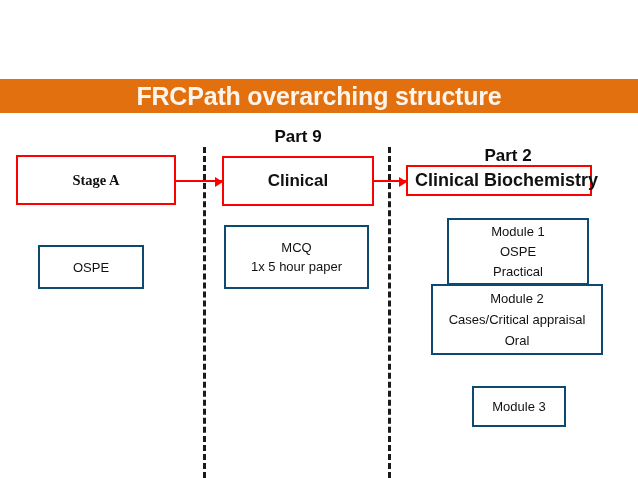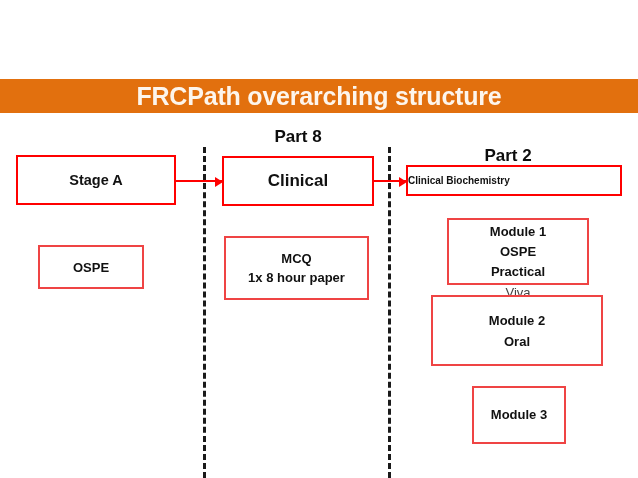--- a/index.html
+++ b/index.html
@@ -75,69 +75,70 @@
     align-items: center;
     justify-content: center;
     text-align: center;
     color: #111111;
   }
   .box-red {
     border: 2.5px solid #FF0000;
     font-weight: bold;
   }
   .box-blue {
-    border: 2px solid #ef4444;
-    font-weight: bold;
+    border: 2px solid #0c4a6e;
+    font-weight: normal;
   }
   .box .line { display: block; white-space: nowrap; }
 
   
   .box-stage-a {
     left: 16px;  top: 155px;  width: 160px; height: 50px;
     font-size: 14.5px;
     line-height: 20px;
+    font-family: Liberation Serif, serif;
   }
   .box-ospe {
     left: 38px;  top: 245px;  width: 106px; height: 44px;
     font-size: 13px;
   }
 
   
   .box-clinbio-1 {
     left: 222px; top: 156px; width: 152px; height: 50px;
     font-size: 17px;
     line-height: 20px;
   }
   .box-mcq {
-    left: 224px; top: 236px; width: 145px; height: 64px;
+    left: 224px; top: 225px; width: 145px; height: 64px;
     font-size: 13px;
     line-height: 19px;
   }
 
   
   .box-clinbio-2 {
-    left: 406px; top: 165px; width: 216px; height: 31px;
-    font-size: 10px;
+    left: 406px; top: 165px; width: 186px; height: 31px;
+    font-size: 18px;
     align-items: flex-start;
-    padding-left: 0;
+    padding-left: 7px;
   }
   .box-module-1 {
     left: 447px; top: 218px; width: 142px; height: 67px;
     font-size: 13px;
     line-height: 20px;
     z-index: 2;
   }
   .box-module-2 {
-    left: 431px; top: 295px; width: 172px; height: 71px;
+    left: 431px; top: 284px; width: 172px; height: 71px;
     font-size: 13px;
     line-height: 21px;
     z-index: 3;
   }
   .box-module-3 {
-    left: 472px; top: 386px; width: 94px; height: 58px;
+    left: 472px; top: 386px; width: 94px; height: 41px;
     font-size: 13px;
     line-height: 20px;
   }
   
   .occluded-text {
     position: absolute;
     left: 447px;
     top: 285px;
     width: 142px;
     text-align: center;
@@ -172,54 +173,55 @@
 <body>
 
 <div id="slide">
 
   <div class="banner"></div>
   <div class="banner-title">FRCPath overarching structure</div>
 
   <div class="divider divider-1"></div>
   <div class="divider divider-2"></div>
 
-  <div class="part-label part-1">Part 8</div>
+  <div class="part-label part-1">Part 9</div>
   <div class="part-label part-2">Part 2</div>
 
   <div class="box box-red box-stage-a">
     <span class="line">Stage A</span>
   </div>
 
   <div class="box box-blue box-ospe">
     <span class="line">OSPE</span>
   </div>
 
   <div class="box box-red box-clinbio-1">
     <span class="line">Clinical</span>
   </div>
 
   <div class="box box-blue box-mcq">
     <span class="line">MCQ</span>
-    <span class="line">1x 8 hour paper</span>
+    <span class="line">1x 5 hour paper</span>
   </div>
 
   <div class="box box-red box-clinbio-2">
     <span class="line">Clinical Biochemistry</span>
   </div>
 
   <div class="occluded-text">Viva</div>
 
   <div class="box box-blue box-module-1">
     <span class="line">Module 1</span>
     <span class="line">OSPE</span>
     <span class="line">Practical</span>
   </div>
 
   <div class="box box-blue box-module-2">
     <span class="line">Module 2</span>
+    <span class="line">Cases/Critical appraisal</span>
     <span class="line">Oral</span>
   </div>
 
   <div class="box box-blue box-module-3">
     <span class="line">Module 3</span>
   </div>
 
   <div class="arrow arrow-1"></div>
   <div class="arrow arrow-2"></div>
 

